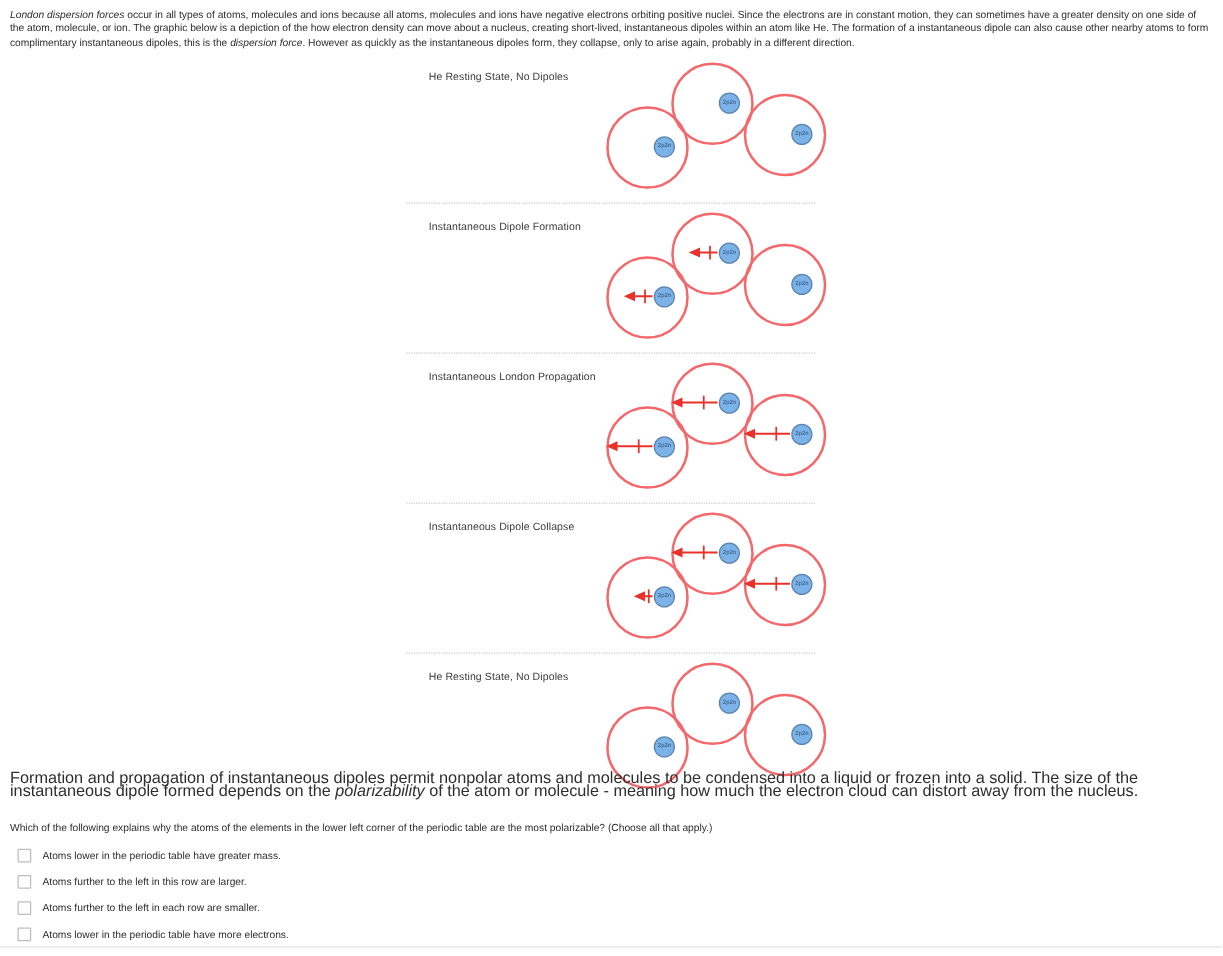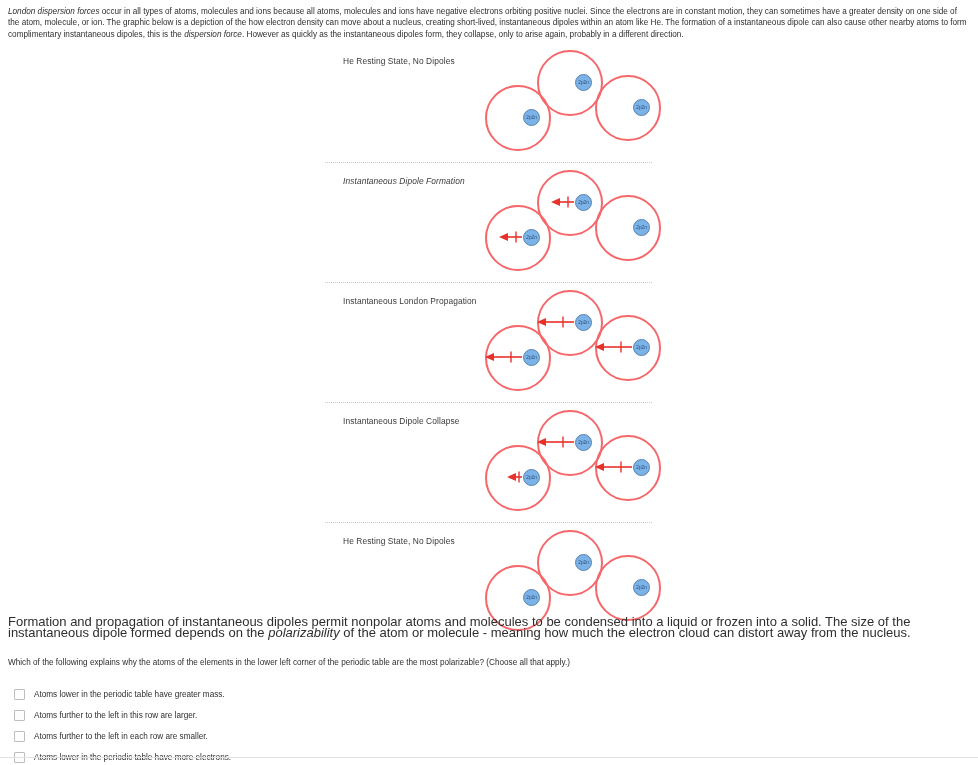--- a/index.html
+++ b/index.html
@@ -125,21 +125,21 @@
   .options {
     position: absolute;
     left: 14px;
     top: 679px;
     width: 500px;
   }
   .option {
     position: relative;
     height: 21px;
     display: flex;
-    align-items: flex-end;
+    align-items: flex-start;
   }
   .checkbox {
     width: 9px;
     height: 9px;
     border: 1px solid #bdbdbd;
     border-radius: 1px;
     background: #fdfdfd;
     flex: 0 0 auto;
     margin-right: 9px;
   }
@@ -181,21 +181,21 @@
         </div>
       </div>
       <div class="atom" style="left: 258px; top: 25px;">
         <div class="shell" style="border-color: rgb(244, 104, 107);"></div>
         <div class="nucleus" style="background: rgb(123, 178, 232); border-color: rgb(90, 131, 173); left: 38px; top: 24px;">
           <span>2p2n</span>
         </div>
       </div>
     </div>
     <div class="divider" style="top: 112px; border-top-color: rgb(201, 201, 201);"></div>
-    <div class="panel" style="top: 120px; font-style: italic;">
+    <div class="panel" style="top: 120px;">
       <div class="panel-label">Instantaneous Dipole Formation</div>
       <div class="atom" style="left: 148px; top: 35px;">
         <div class="shell" style="border-color: rgb(244, 104, 107);"></div>
         <div class="nucleus" style="background: rgb(123, 178, 232); border-color: rgb(90, 131, 173); left: 38px; top: 24px;">
           <span>2p2n</span>
         </div>
         <div class="dipole" style="left: 14px; top: 25px; width: 24px;">
           <svg width="24" height="14" viewBox="0 0 24 14">
             <line x1="23" y1="7" x2="6" y2="7" stroke="#e8312a" stroke-width="1.6"></line>
             <polygon points="0,7 9,3 9,11" fill="#e8312a"></polygon>

